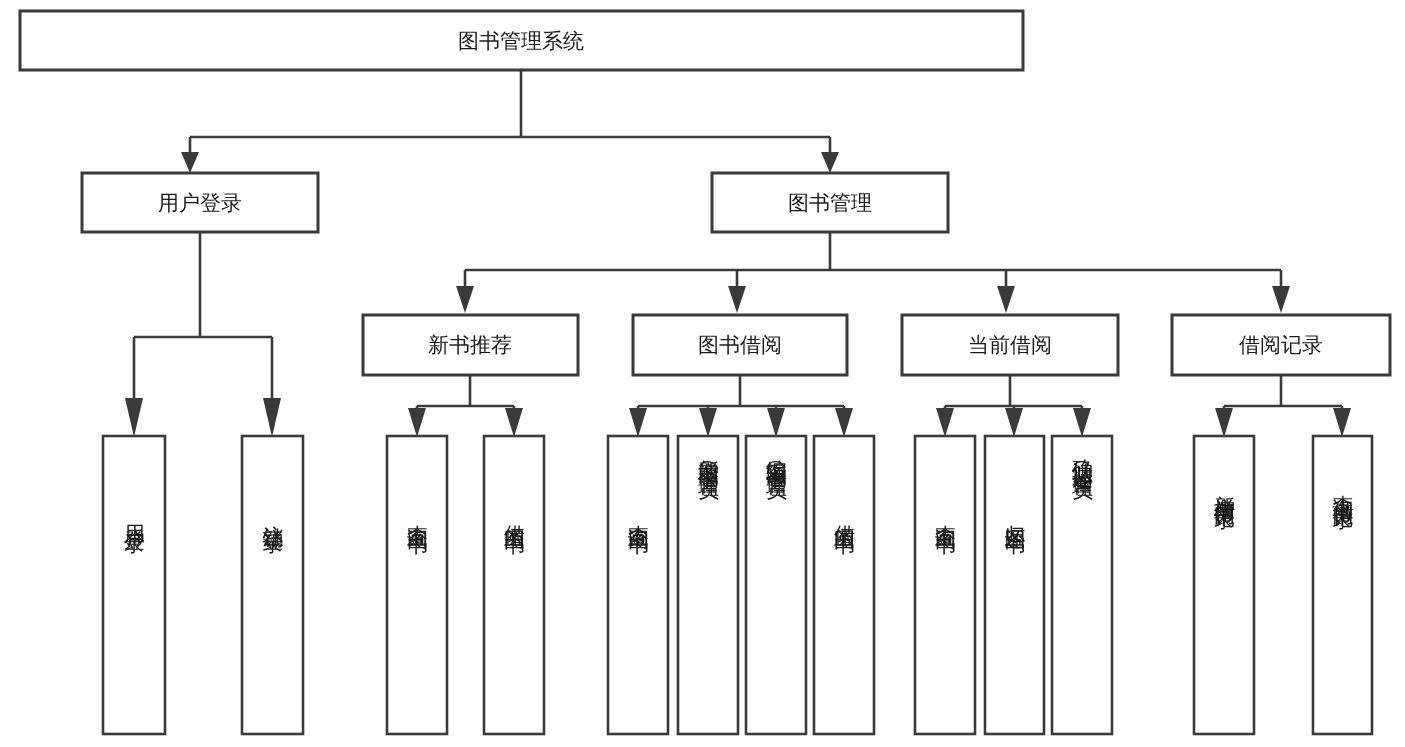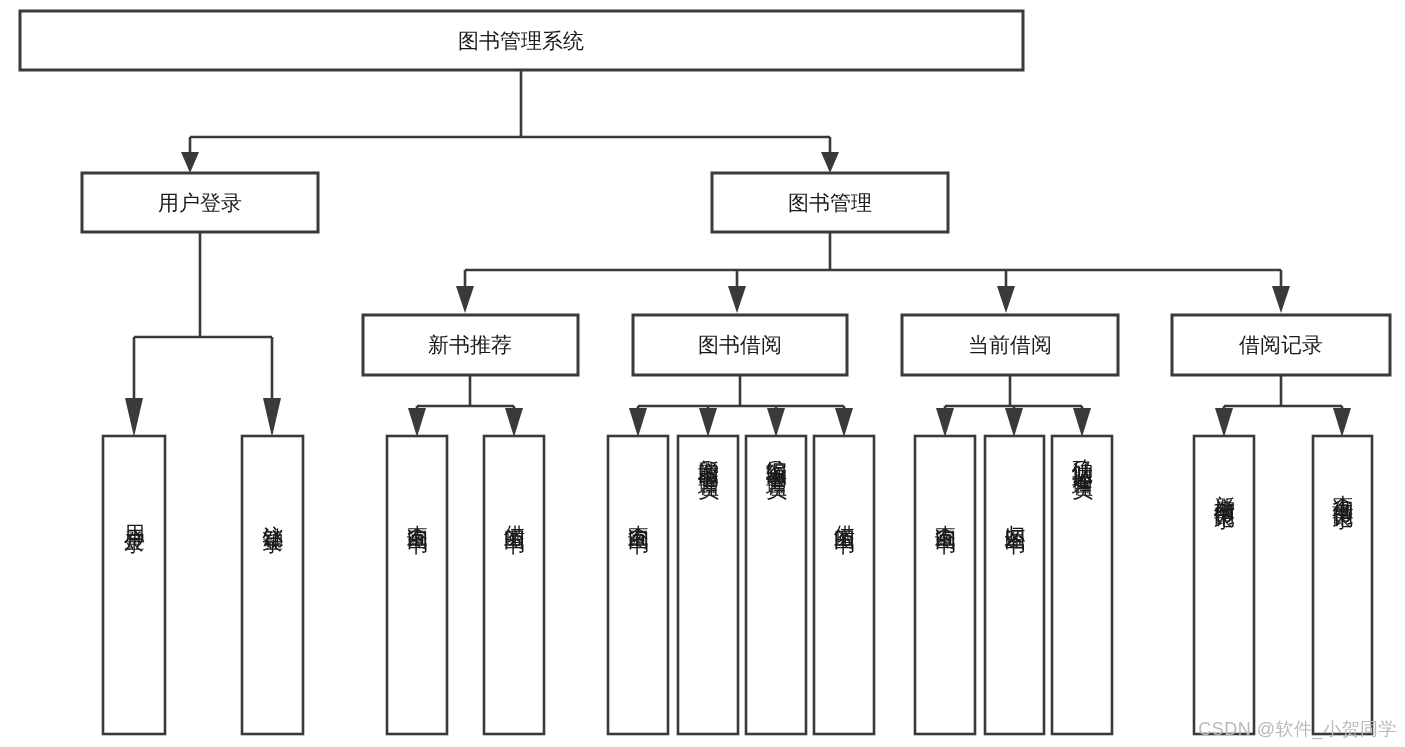--- a/index.html
+++ b/index.html
@@ -215,15 +215,14 @@
   <div class="vert-label-wrap" style="left:1052px; top:442px; width:60px; height:290px;">
     <span class="vert-label">确认归还（管理员）</span>
   </div>
   <div class="vert-label-wrap" style="left:1194px; top:478px; width:60px; height:256px;">
     <span class="vert-label">新增借阅记录</span>
   </div>
   <div class="vert-label-wrap" style="left:1313px; top:478px; width:59px; height:256px;">
     <span class="vert-label">查询借阅记录</span>
   </div>
 
-  <div class="watermark">CSDN @软件_小贺同学</div>
 
 </div>
 
 </body></html>

